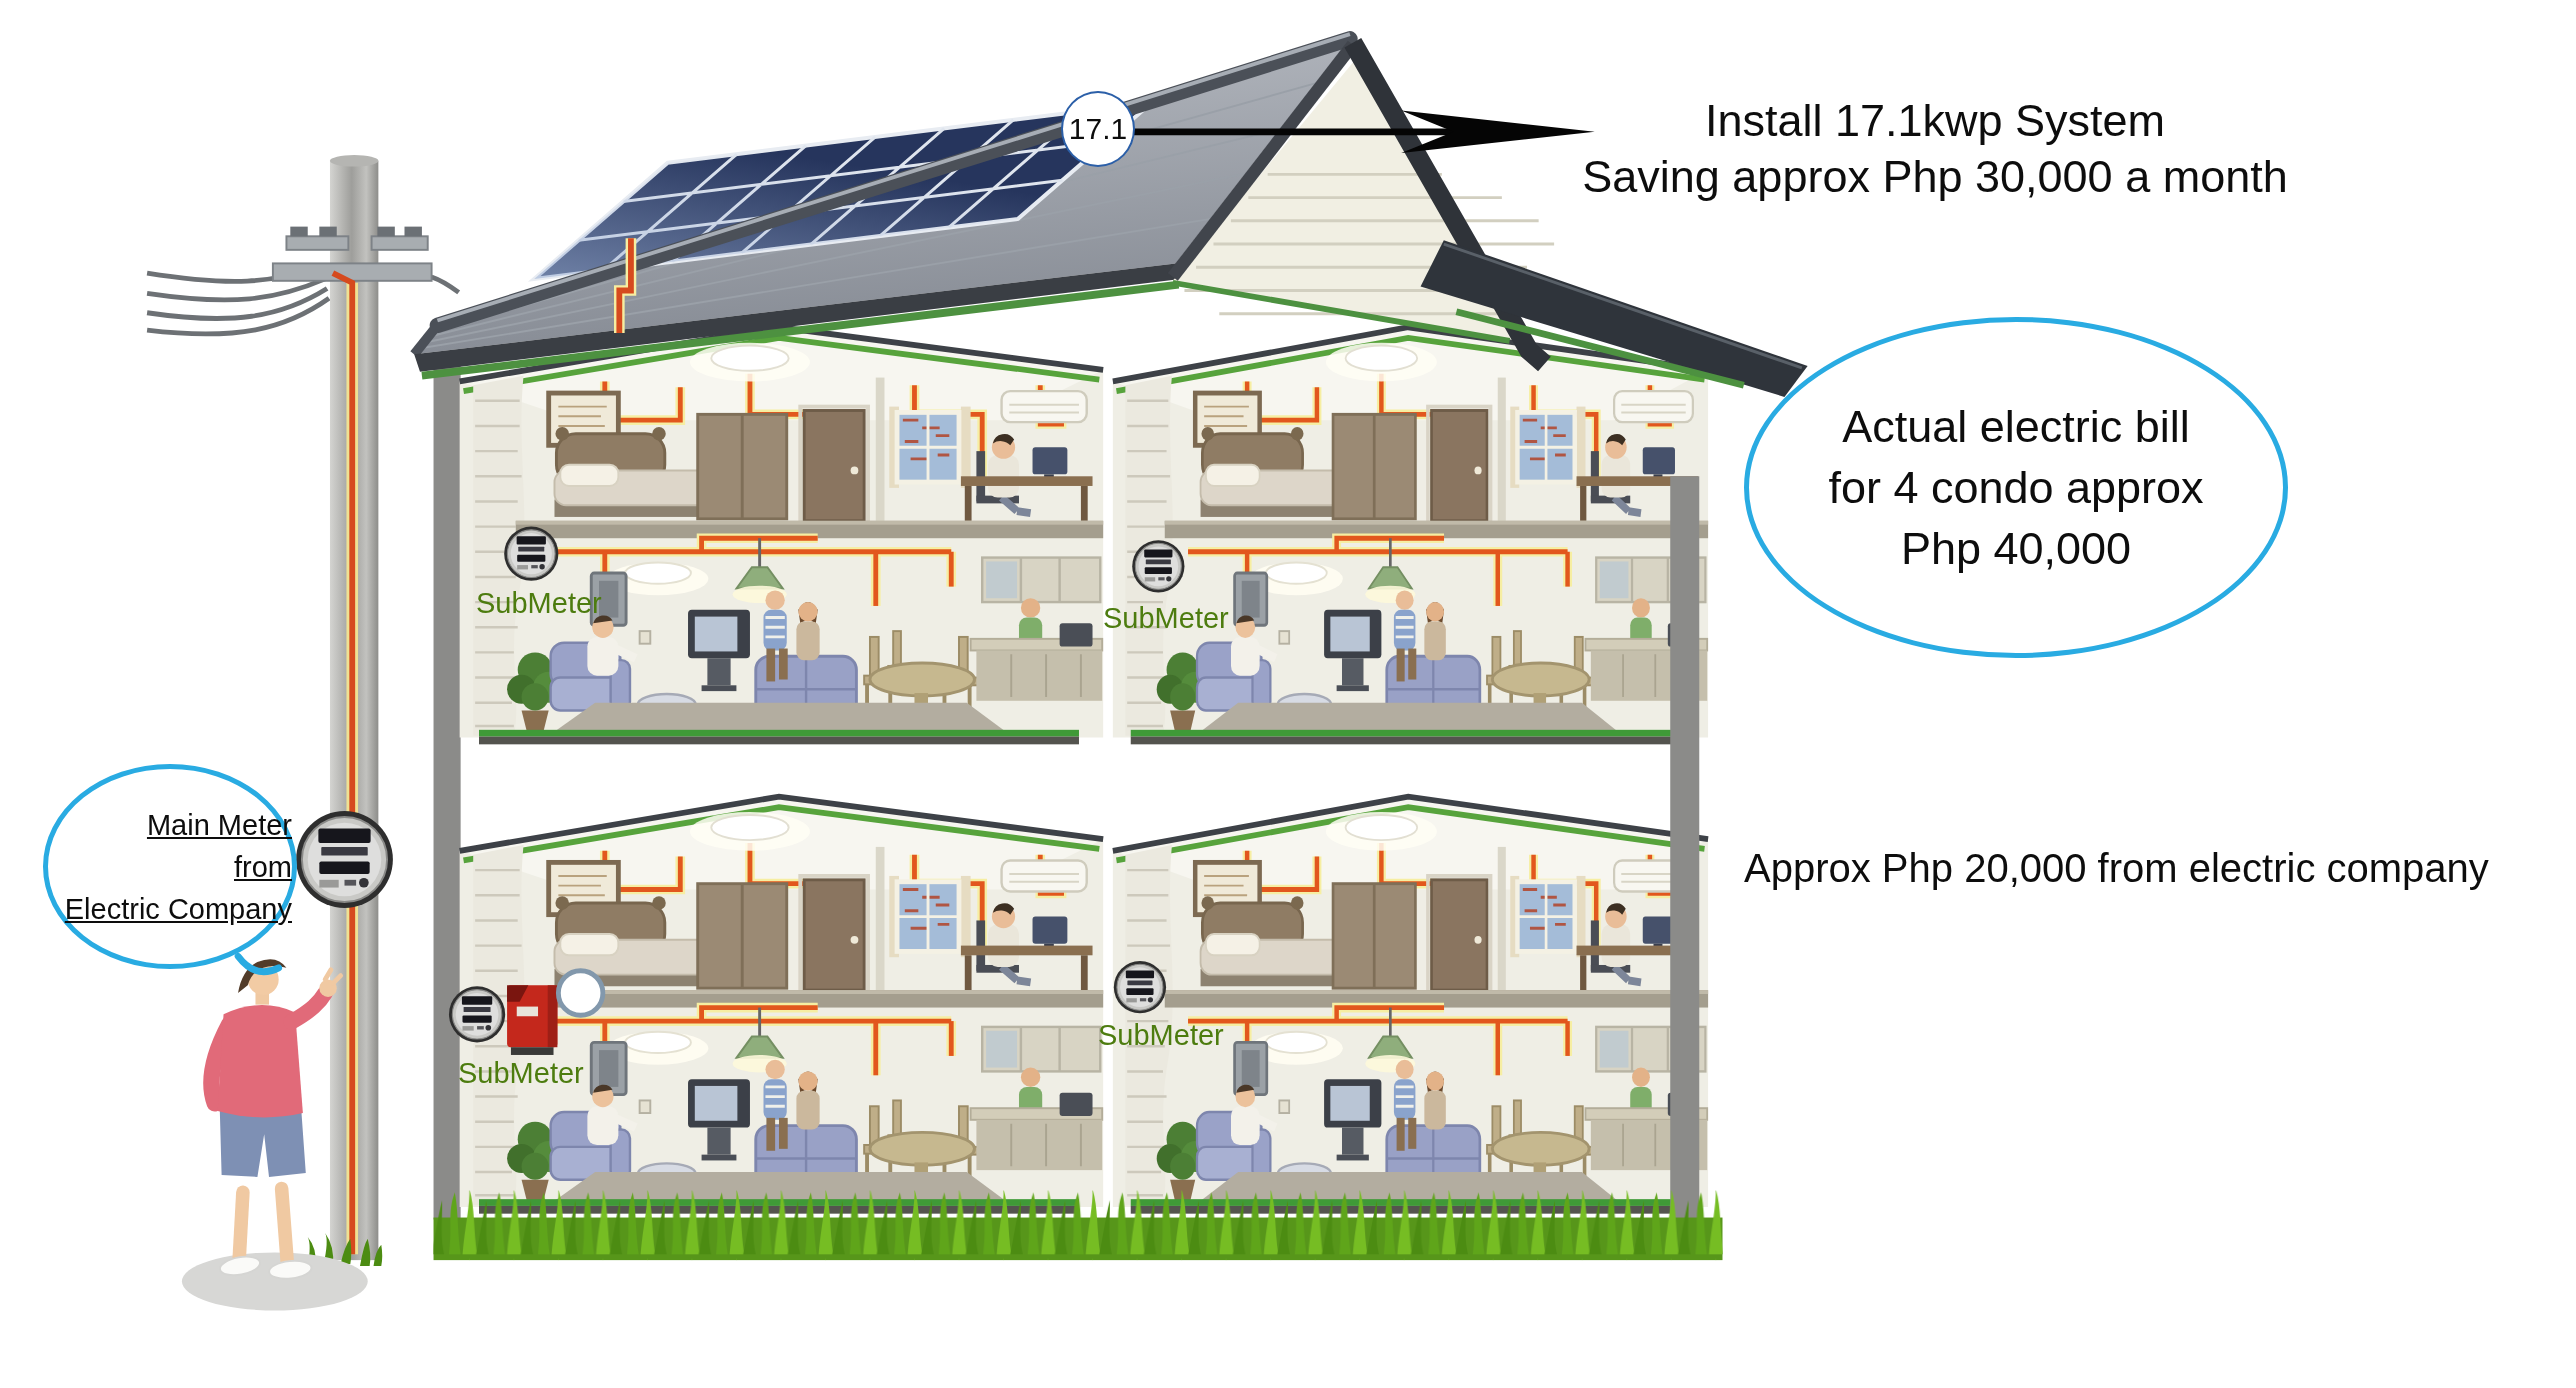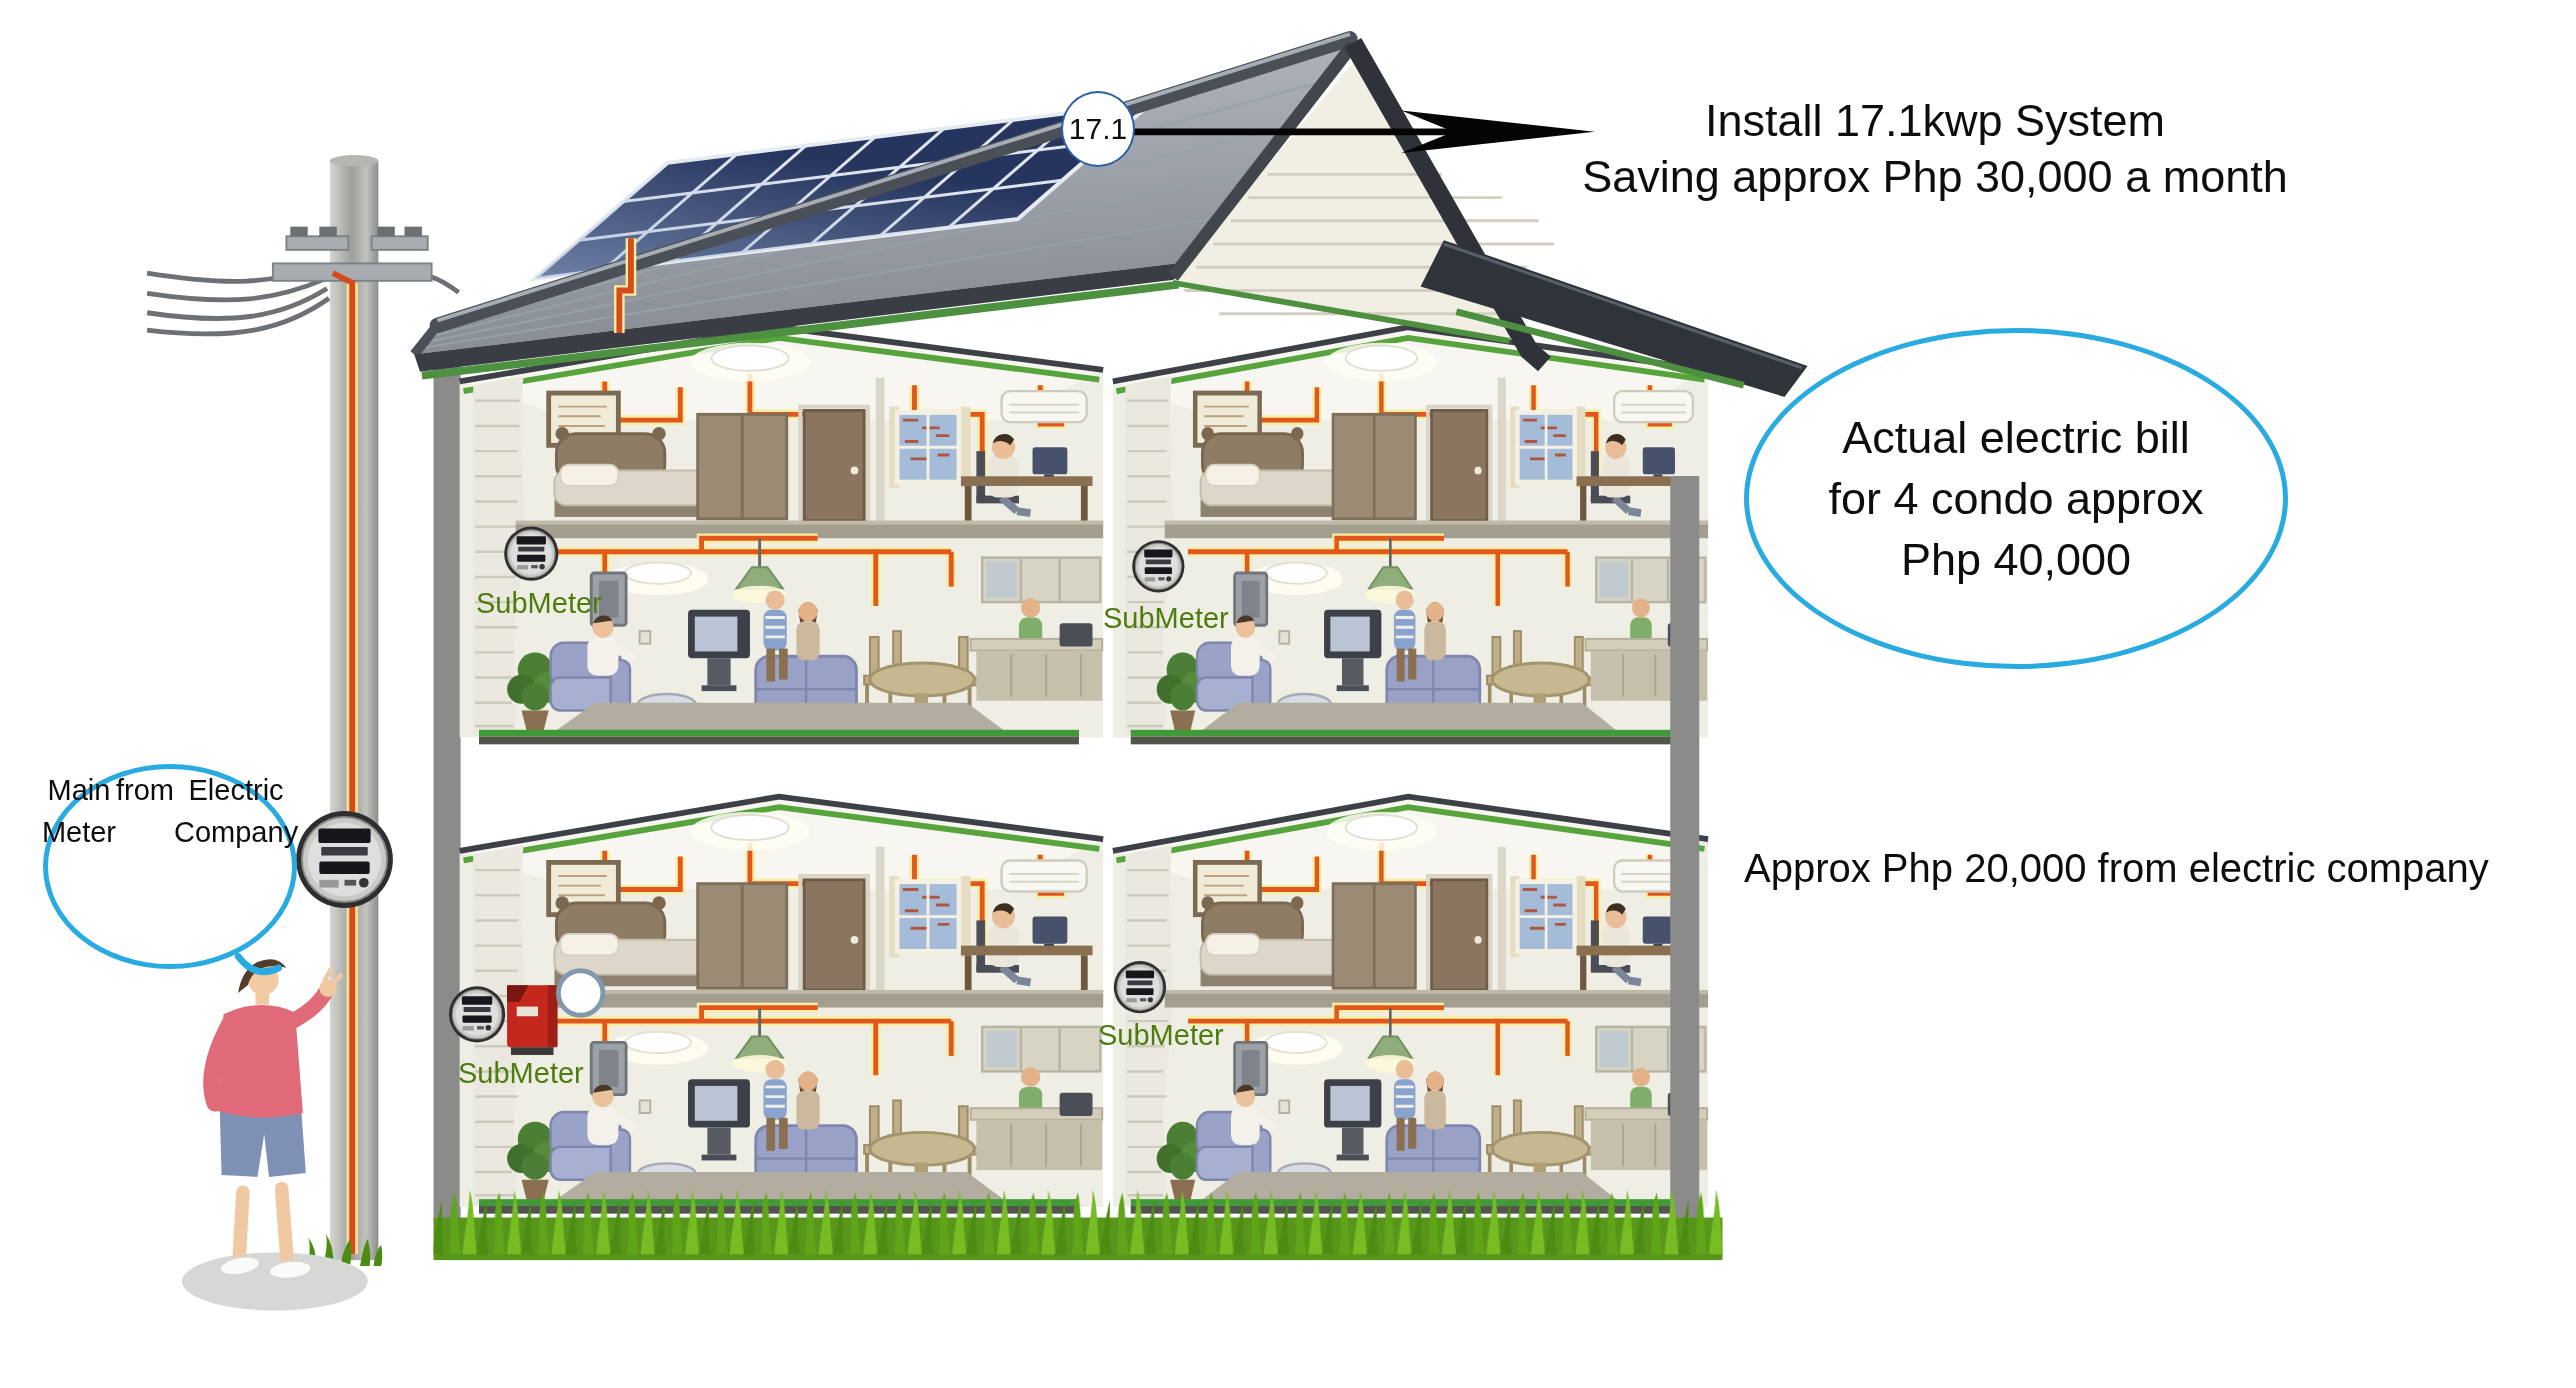--- a/index.html
+++ b/index.html
@@ -19,28 +19,28 @@
         box-shadow:0 0 15.5px 3.9px rgba(255,243,160,.85);}
   #logo .tagline{font-size:15.5px;letter-spacing:7.7px;color:#f4f4f4;margin-top:0px;}
   #logo .streaks{margin-top:5.8px;width:242px;}
   #logo .streaks div{height:3.9px;margin:2.9px auto;
         background:linear-gradient(90deg,#6b5210,#d4a61f 30%,#e9bd25 60%,#8a6a14);
         clip-path:polygon(0 0,100% 30%,97% 100%,0 100%);}
   
   #badge171{left:1061px;top:91px;width:70px;height:72px;border:2.9px solid #2B5FA8;border-radius:50%;
         background:#fff;display:flex;align-items:center;justify-content:center;font-size:30px;}
   #install-text{left:1548px;top:93px;width:774px;text-align:center;font-size:45px;line-height:56px;}
-  #bill-oval{left:1744px;top:328px;width:544px;height:341px;border:5.8px solid #29ABE2;border-radius:50%;
+  #bill-oval{left:1744px;top:317px;width:544px;height:341px;border:5.8px solid #29ABE2;border-radius:50%;
         box-sizing:border-box;display:flex;flex-direction:column;align-items:center;justify-content:center;
         font-size:45px;line-height:61px;text-align:center;}
   #savings{left:1744px;top:818px;font-size:40px;line-height:48px;}
   #savings .l2{margin-top:26px;}
   #bubble{left:43px;top:764px;width:254px;height:205px;border:5.8px solid #29ABE2;border-radius:50%;
-        box-sizing:border-box;display:flex;flex-direction:row;align-items:flex-start;justify-content:center;
-        font-size:29px;line-height:42px;text-align:center;background:#fff;}
+        box-sizing:border-box;display:flex;flex-direction:column;align-items:flex-end;justify-content:center;
+        font-size:29px;line-height:42px;text-align:center;background:#fff;text-decoration:underline;}
   .submeter-label{font-size:29px;color:#4d7c0f;white-space:nowrap;}
   #sm-tl{left:476px;top:587px;} #sm-tr{left:1103px;top:602px;}
   #sm-bl{left:458px;top:1057px;} #sm-br{left:1098px;top:1019px;}
 </style>
 </head>
 <body>
 
 <div id="stage">
 
 <svg width="2576" height="1389" viewBox="0 0 2662 1435">

